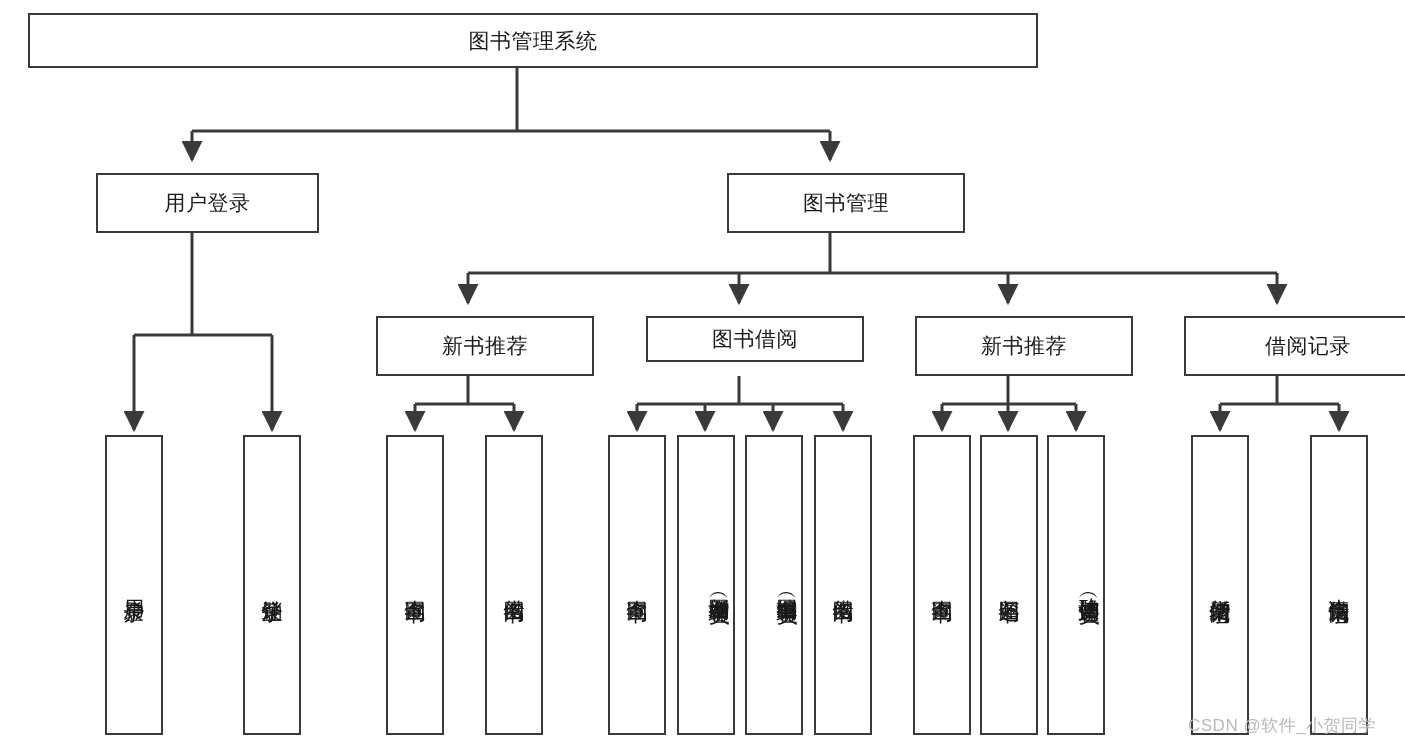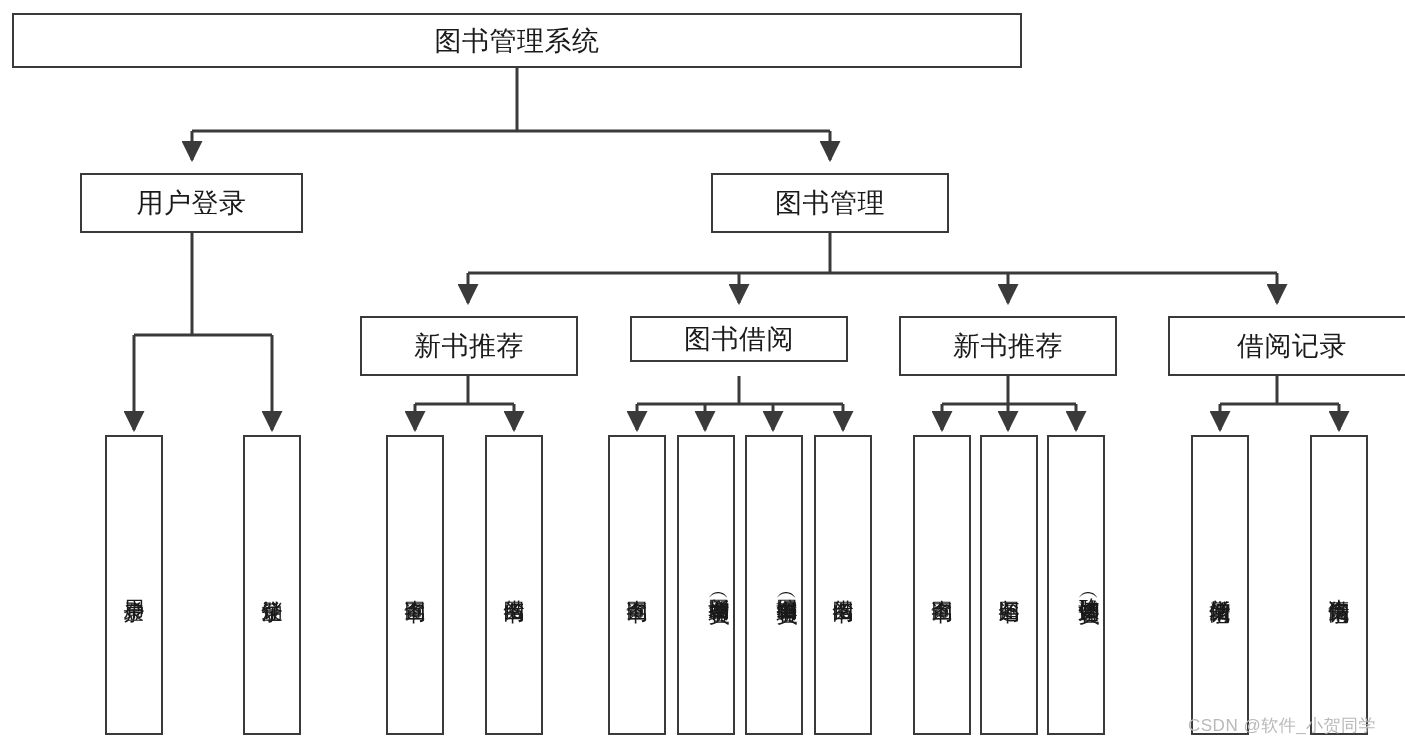--- a/index.html
+++ b/index.html
@@ -29,22 +29,23 @@
     position: absolute;
     box-sizing: border-box;
     background: #ffffff;
     border: 2px solid #3a3a3a;
     display: flex;
     align-items: center;
     justify-content: center;
     color: #1a1a1a;
   }
   .node.horiz {
-    font-size: 27px;
+    font-size: 21px;
     letter-spacing: 0.5px;
+    margin-left: 16px;
   }
   .node.vert {
     writing-mode: vertical-rl;
     text-orientation: upright;
     font-size: 21px;
     letter-spacing: 1px;
     padding-top: 6px;
     padding-bottom: 6px;
     align-items: flex-start;
     justify-content: center;

